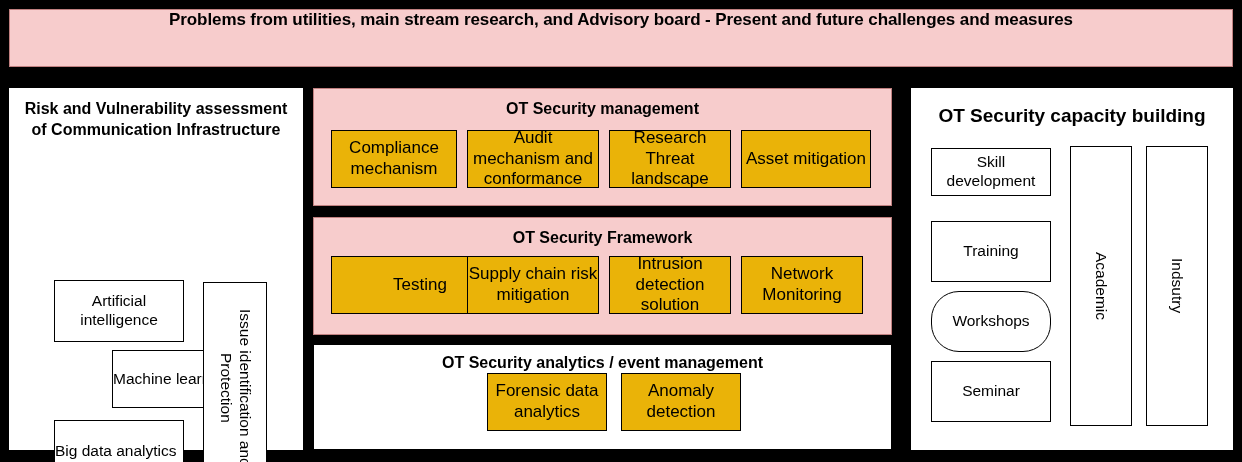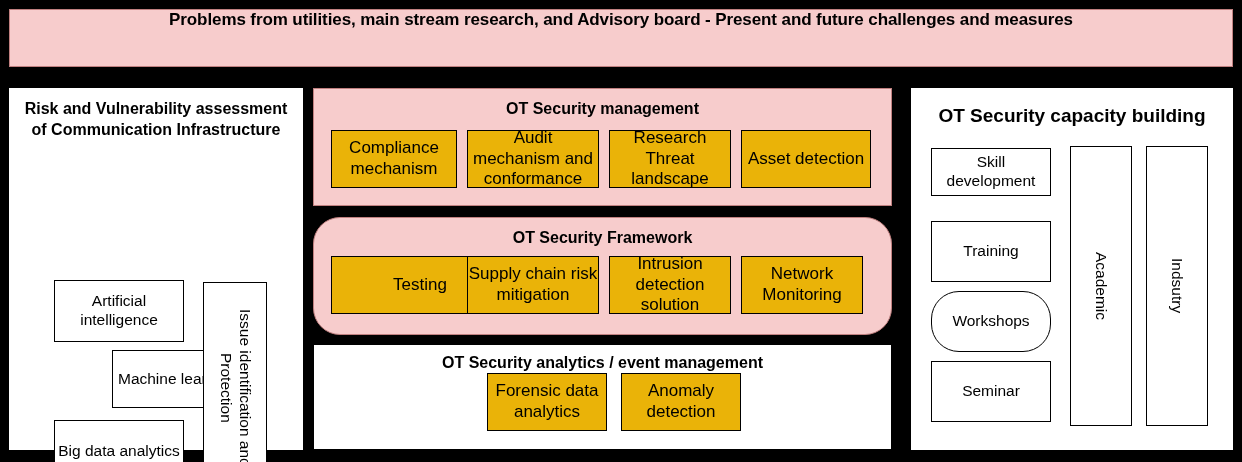--- a/index.html
+++ b/index.html
@@ -79,21 +79,20 @@
     color: #000;
   }
 
   .box {
     position: absolute;
     background: #ffffff;
     border: 1.4px solid #000000;
     box-sizing: border-box;
     display: flex;
     align-items: center;
-    justify-content: center;
     text-align: center;
     color: #000000;
     font-size: 15.5px;
     line-height: 1.22;
   }
 
   .left-b1 { left: 45px; top: 192px; width: 130px; height: 62px; }
   .left-b2 { left: 55px; top: 262px; width: 130px; height: 58px; margin-left: 48px; }
   .left-b3 { left: 45px; top: 332px; width: 130px; height: 62px; }
 
@@ -126,21 +125,21 @@
   .panel-pink {
     background: #f7cccc;
     border: 1px solid #c08080;
   }
   .panel-white {
     background: #ffffff;
     border: 1px solid #000000;
   }
 
   .mid-p1 { left: 313px; top: 88px; width: 579px; height: 118px; }
-  .mid-p2 { left: 313px; top: 217px; width: 579px; height: 118px; border-radius: 27px; }
+  .mid-p2 { left: 313px; top: 217px; width: 579px; height: 118px; }
   .mid-p3 { left: 313px; top: 344px; width: 579px; height: 106px; }
 
   .panel-title {
     position: absolute;
     left: 0;
     width: 100%;
     text-align: center;
     font-size: 16px;
     font-weight: bold;
     color: #000000;
@@ -255,21 +254,21 @@
     <div class="mbox m1-b1">
       <span>Compliance mechanism</span>
     </div>
     <div class="mbox m1-b2">
       <span>Audit mechanism and conformance</span>
     </div>
     <div class="mbox m1-b3">
       <span>Research Threat landscape</span>
     </div>
     <div class="mbox m1-b4">
-      <span>Asset detection</span>
+      <span>Asset mitigation</span>
     </div>
   </div>
 
   <div class="panel panel-pink mid-p2">
     <div class="panel-title">OT Security Framework</div>
     <div class="mbox m2-b1">
       <span>Testing</span>
     </div>
     <div class="mbox m2-b2">
       <span>Supply chain risk mitigation</span>

